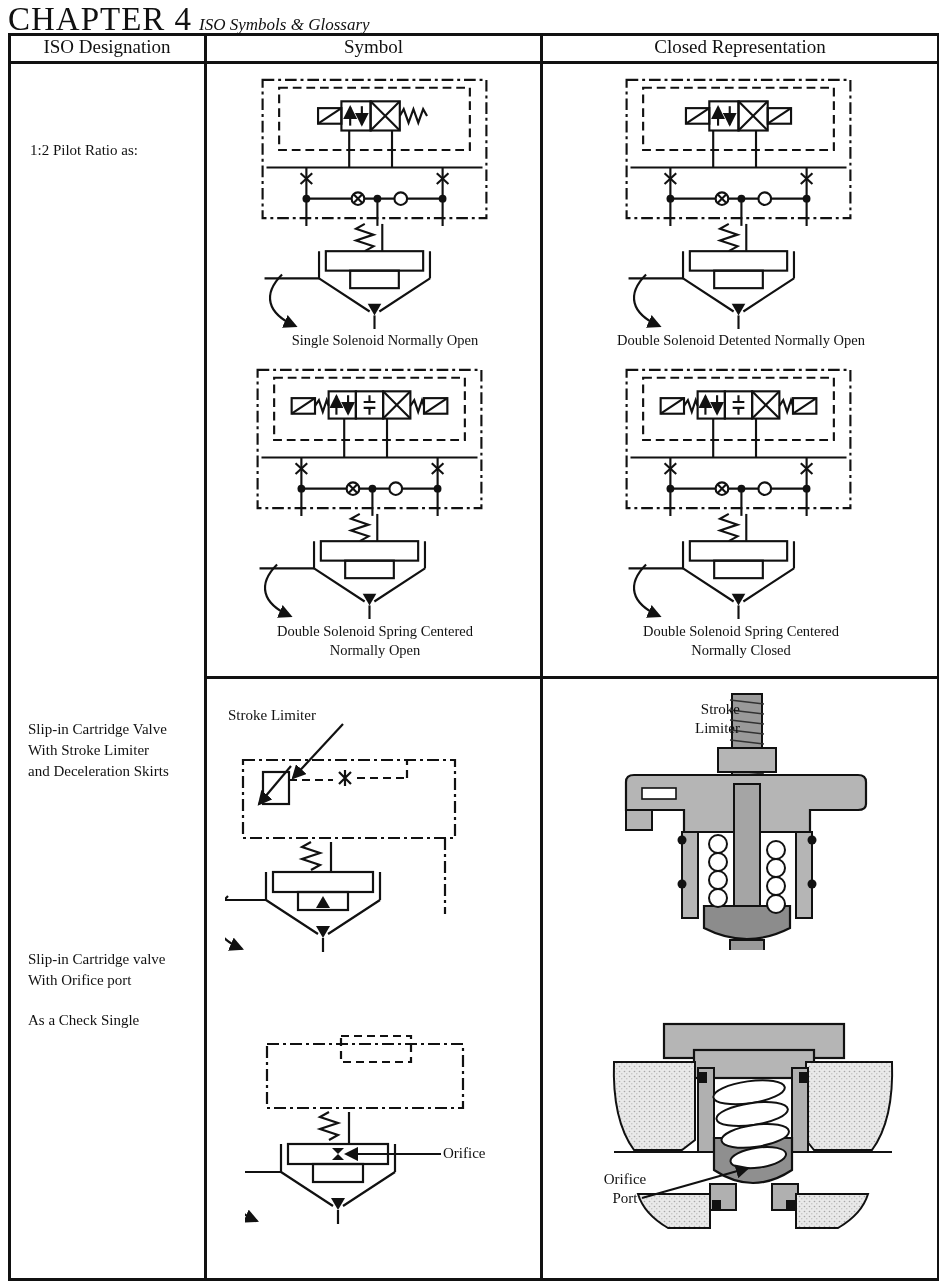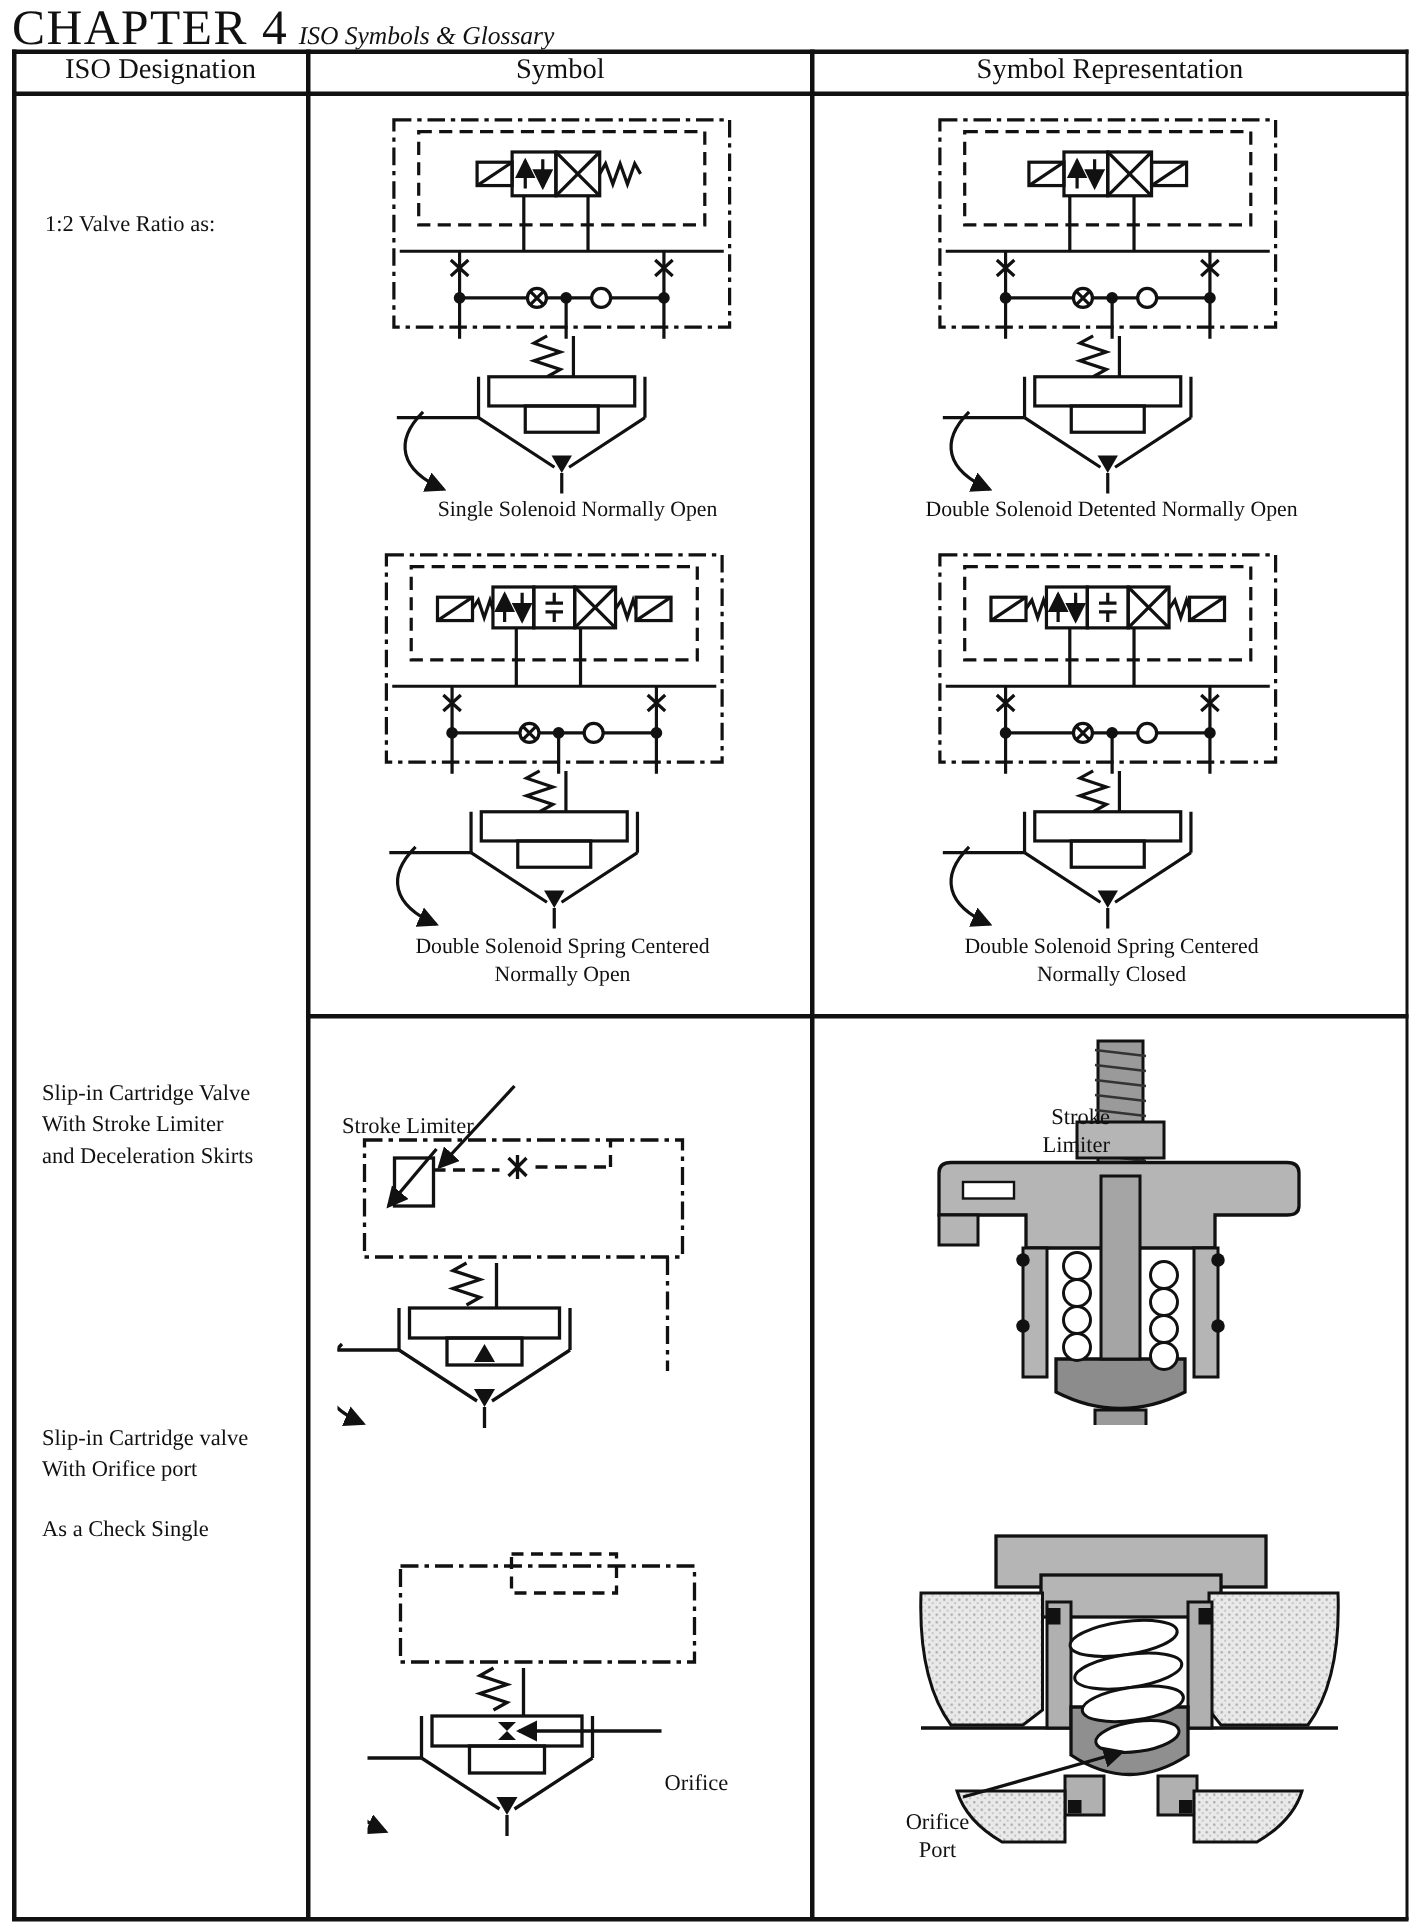--- a/index.html
+++ b/index.html
@@ -7,21 +7,21 @@
         font-family:"Liberation Serif","DejaVu Serif",serif;color:#111;}
   .chapter{position:absolute;left:8px;top:1px;white-space:nowrap;}
   .ch-title{font-size:33px;letter-spacing:1px;}
   .ch-sub{font-size:17px;font-style:italic;margin-left:7px;}
   .line{position:absolute;background:#111;}
   .hcell{position:absolute;top:36px;text-align:center;font-size:19px;}
   .txt{position:absolute;font-size:15px;line-height:21px;}
   .preline{white-space:pre-line;}
   .bold{font-weight:bold;}
   .cap{position:absolute;text-align:center;font-size:14.5px;line-height:19px;}
-  .lbl{position:absolute;font-size:15px;line-height:19px;z-index:5;margin-top:36px;}
+  .lbl{position:absolute;font-size:15px;line-height:19px;z-index:5;}
   svg.diag{position:absolute;}
   .schem{stroke:#111;stroke-width:2.2;fill:none;}
 </style>
 </head>
 <body>
 
 <svg width="0" height="0" style="position:absolute" aria-hidden="true">
   <defs>
     <marker id="ah" viewBox="0 0 10 10" refX="8.5" refY="5" markerWidth="6.5" markerHeight="6.5" orient="auto-start-reverse">
       <path d="M0,0 L10,5 L0,10 Z" fill="#111"></path>
@@ -107,23 +107,23 @@
   <div class="line" style="left:8px;top:1278px;width:931px;height:2.5px"></div>
   <div class="line" style="left:8px;top:33px;width:2.5px;height:1247px"></div>
   <div class="line" style="left:936.5px;top:33px;width:2.5px;height:1247px"></div>
   <div class="line" style="left:8px;top:61px;width:931px;height:2.5px"></div>
   <div class="line" style="left:204px;top:33px;width:2.5px;height:1247px"></div>
   <div class="line" style="left:540px;top:33px;width:2.5px;height:1247px"></div>
   <div class="line" style="left:204px;top:676px;width:735px;height:2.5px"></div>
 
   <div class="hcell" style="left:10px;width:194px">ISO Designation</div>
   <div class="hcell" style="left:207px;width:333px">Symbol</div>
-  <div class="hcell" style="left:543px;width:394px">Symbol Representation</div>
-
-  <div class="txt" style="left:30px;top:140px;width:170px">1:2 Valve Ratio as:</div>
+  <div class="hcell" style="left:543px;width:394px">Closed Representation</div>
+
+  <div class="txt" style="left:30px;top:140px;width:170px">1:2 Pilot Ratio as:</div>
   <div class="txt preline" style="left:28px;top:719px;width:175px">Slip-in Cartridge Valve
 With Stroke Limiter
 and Deceleration Skirts</div>
   <div class="txt preline" style="left:28px;top:949px;width:175px">Slip-in Cartridge valve
 With Orifice port</div>
   <div class="txt" style="left:28px;top:1010px;width:175px">As a Check Single</div>
 
   <svg class="diag" style="left:248px;top:76px" width="253" height="255" viewBox="0 0 260 262">
     <use href="#pilotnet" x="15" y="4"></use>
     <use href="#valve-ss" x="72" y="26"></use>

